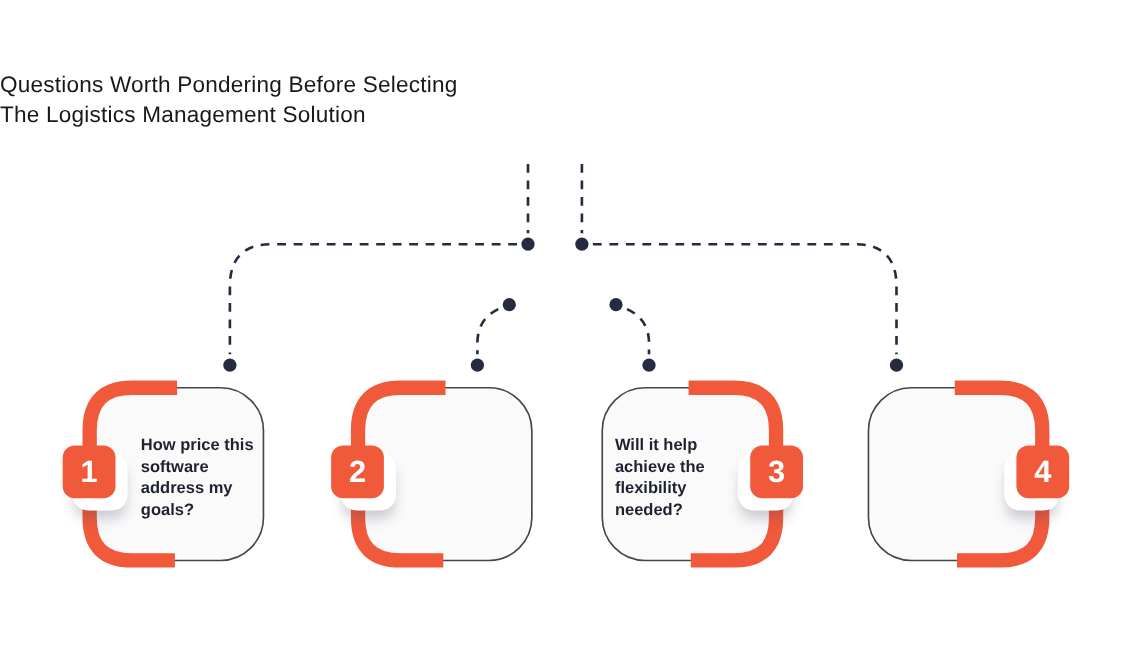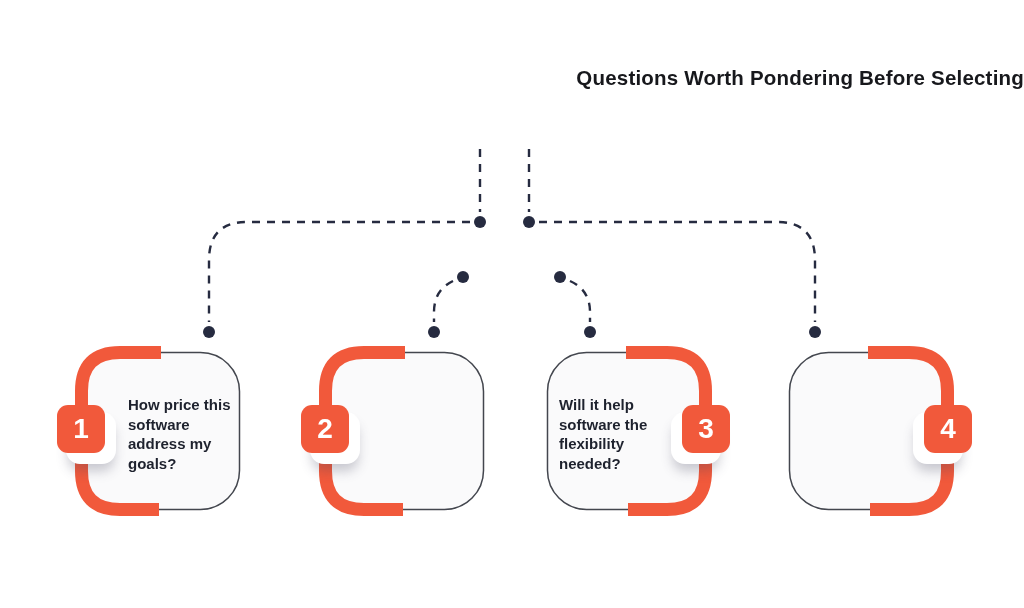--- a/index.html
+++ b/index.html
@@ -14,23 +14,23 @@
     background: var(--bg, #ffffff);
     overflow: hidden;
   }
 
   
   .title {
     position: absolute;
     top: 64px;
     left: 0;
     width: 100%;
-    text-align: right;
+    text-align: left;
     color: var(--title, #17181c);
-    font-weight: 700;
+    font-weight: 400;
     font-size: 20.5px;
     line-height: 27px;
     letter-spacing: 0.2px;
   }
 
   
   .connectors {
     position: absolute;
     inset: 0;
     width: 1024px;
@@ -122,20 +122,21 @@
   .side-left  .badge-num { left: 0; }
   .side-right .badge-num { right: 0; }
 </style>
 </head>
 <body>
 
 <div id="canvas">
 
   <div class="title">
     <div>Questions Worth Pondering Before Selecting</div>
+    <div>The Logistics Management Solution</div>
   </div>
 
   <svg class="connectors" viewBox="0 0 1024 608">
 
     <path class="dash" d="M 480 149 L 480 212"></path>
     <path class="dash" d="M 529 149 L 529 212"></path>
     <circle class="dot" cx="480" cy="222" r="6"></circle>
     <circle class="dot" cx="529" cy="222" r="6"></circle>
 
     <path class="dash" d="M 470 222 L 247 222 Q 209 222 209 260 L 209 322"></path>
@@ -182,21 +183,21 @@
   <div class="card side-right" style="left:540px">
     <svg class="card-frame" viewBox="0 0 173 172">
       <rect class="frame-rect" x="7.5" y="7.5" width="158" height="157" rx="39"></rect>
       <path class="bracket" d="M 86 7.5 L 127 7.5 Q 165.5 7.5 165.5 46 L 165.5 126 Q 165.5 164.5 127 164.5 L 88 164.5"></path>
     </svg>
     <div class="badge-group">
       <div class="badge-backing"></div>
       <div class="badge-num">3</div>
     </div>
     <div class="card-text">Will it help
-software the
+achieve the
 flexibility
 needed?</div>
   </div>
 
   <div class="card side-right" style="left:782px">
     <svg class="card-frame" viewBox="0 0 173 172">
       <rect class="frame-rect" x="7.5" y="7.5" width="158" height="157" rx="39"></rect>
       <path class="bracket" d="M 86 7.5 L 127 7.5 Q 165.5 7.5 165.5 46 L 165.5 126 Q 165.5 164.5 127 164.5 L 88 164.5"></path>
     </svg>
     <div class="badge-group">

